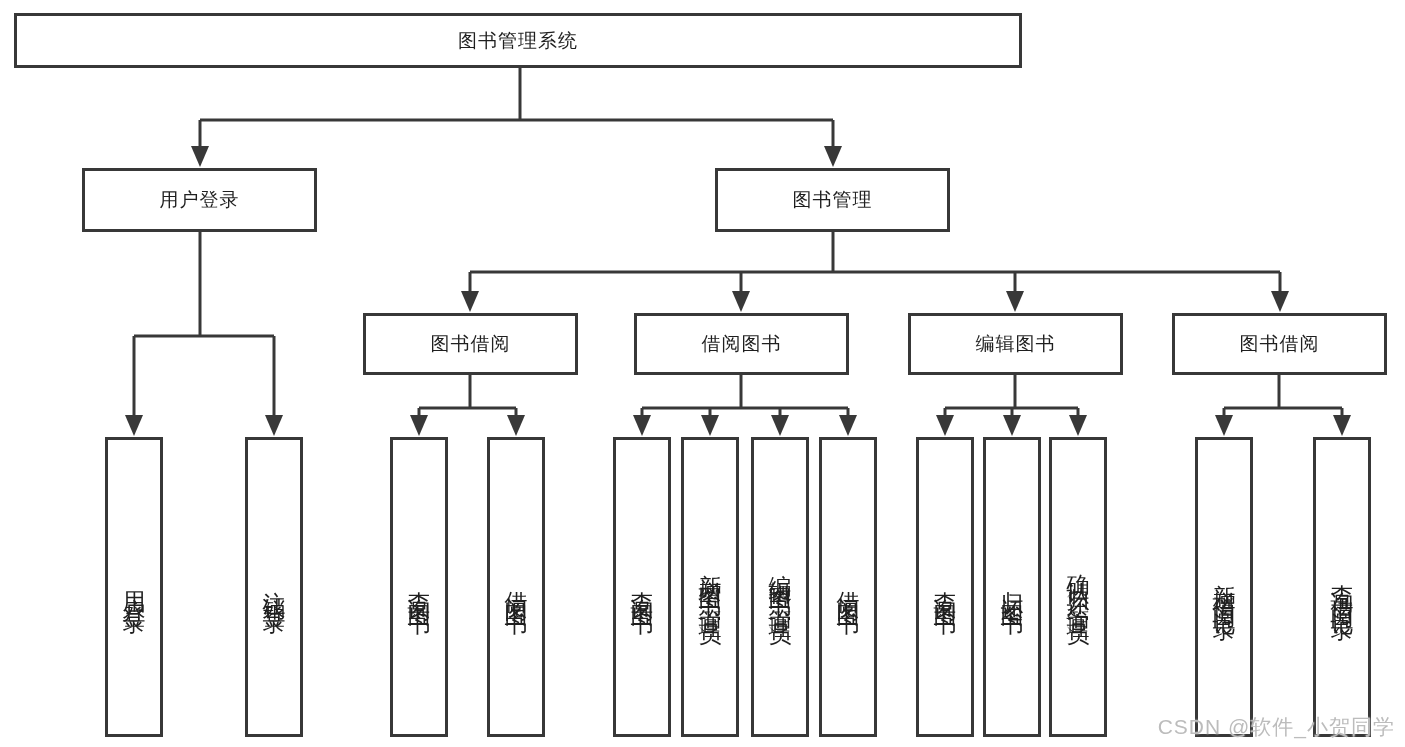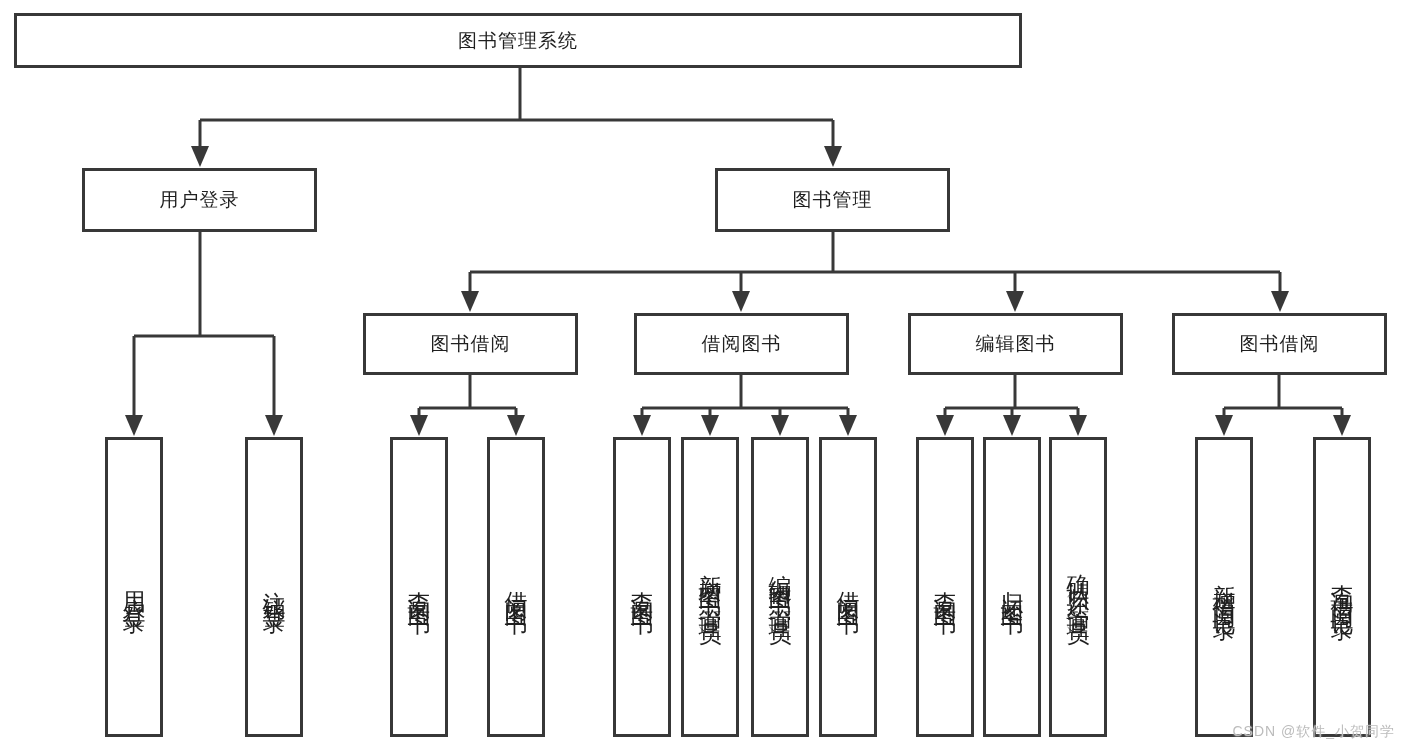--- a/index.html
+++ b/index.html
@@ -42,21 +42,21 @@
     font-size: 23px;
     writing-mode: vertical-rl;
     text-orientation: mixed;
     letter-spacing: 7px;
     line-height: 1;
   }
   .watermark {
     position: absolute;
     right: 10px;
     bottom: 6px;
-    font-size: 14px;
+    font-size: 21px;
     color: #bcbcbc;
     letter-spacing: 1px;
     white-space: nowrap;
     text-shadow: 0 0 2px #ffffff;
   }
 </style>
 </head>
 <body>
 
 <div class="canvas">

